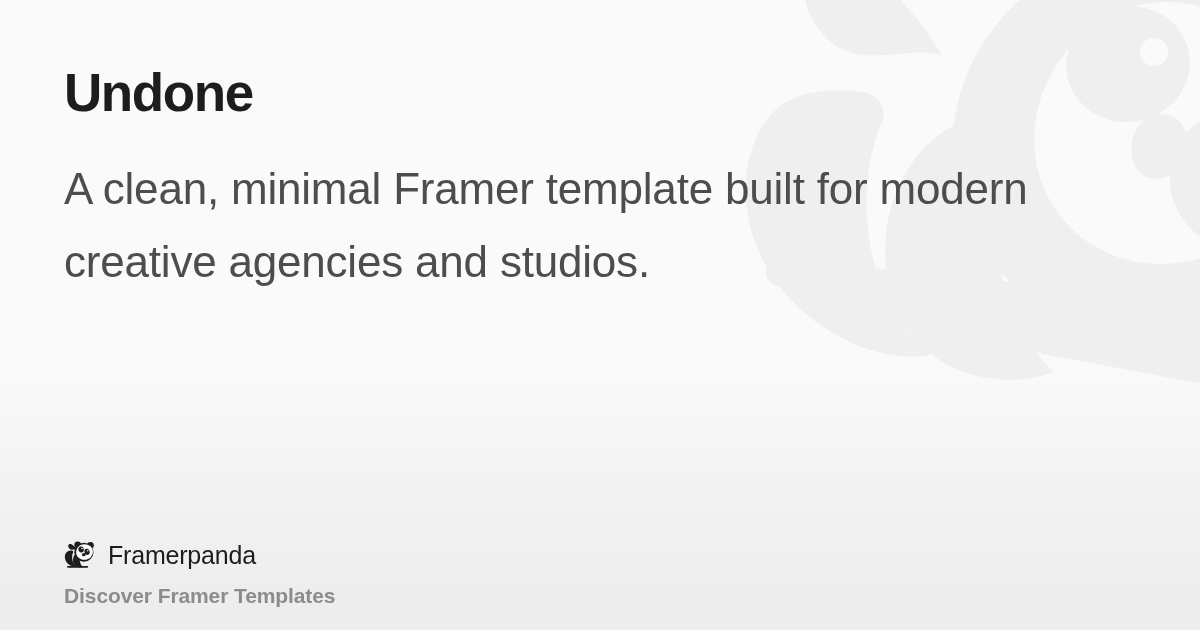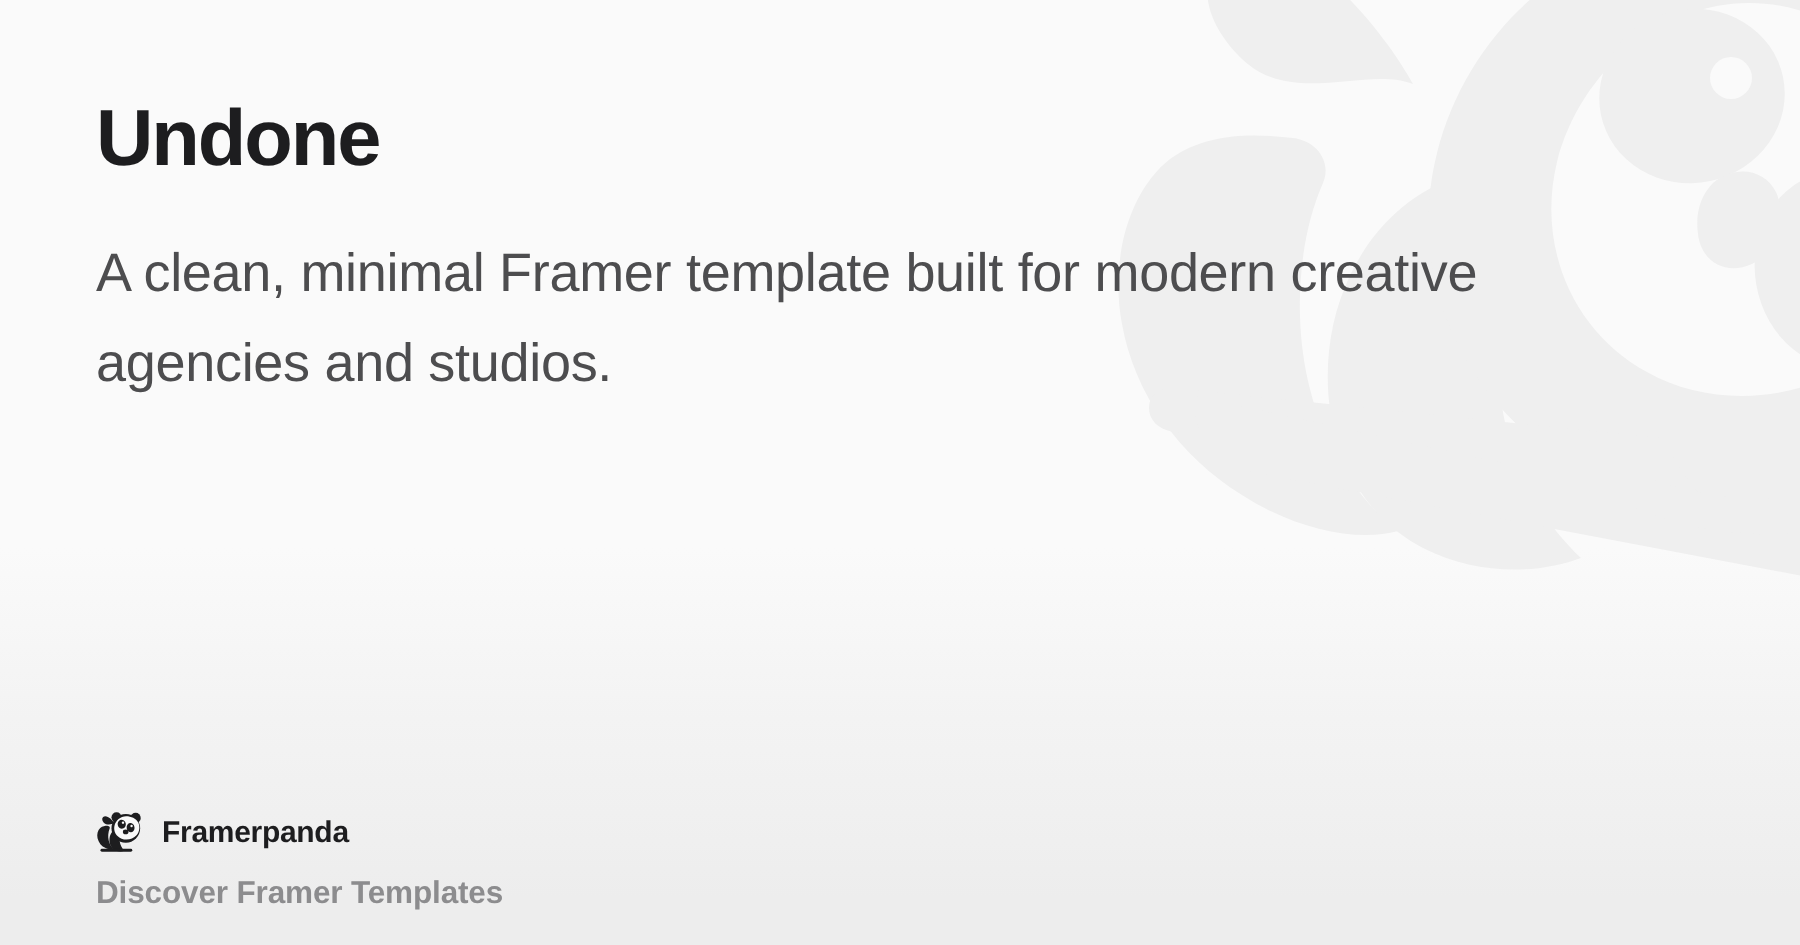--- a/index.html
+++ b/index.html
@@ -69,21 +69,21 @@
     font-size: 53px;
     font-weight: 700;
     line-height: 1.08;
     letter-spacing: -1.4px;
     color: #1d1d1f;
     font-family: "Liberation Sans", "DejaVu Sans", sans-serif;
   }
 
   .page-subtitle {
     margin-top: 31px;
-    font-size: 36px;
+    font-size: 44px;
     font-weight: 400;
     line-height: 1.66;
     letter-spacing: -0.2px;
     color: #4d4d4f;
     max-width: 1020px;
   }
 
   
   .brand-footer {
     margin-top: auto;
@@ -98,22 +98,22 @@
 
   .brand-mark {
     width: 30px;
     height: 30px;
     flex: 0 0 30px;
     display: block;
   }
   .brand-mark svg { display: block; width: 100%; height: 100%; }
 
   .brand-name {
-    font-size: 20px;
-    font-weight: 700;
+    font-size: 25px;
+    font-weight: 400;
     letter-spacing: -0.2px;
     color: #1d1d1f;
     line-height: 1;
   }
 
   .brand-tagline {
     margin-top: 15px;
     font-size: 21px;
     font-weight: 700;
     letter-spacing: -0.1px;

